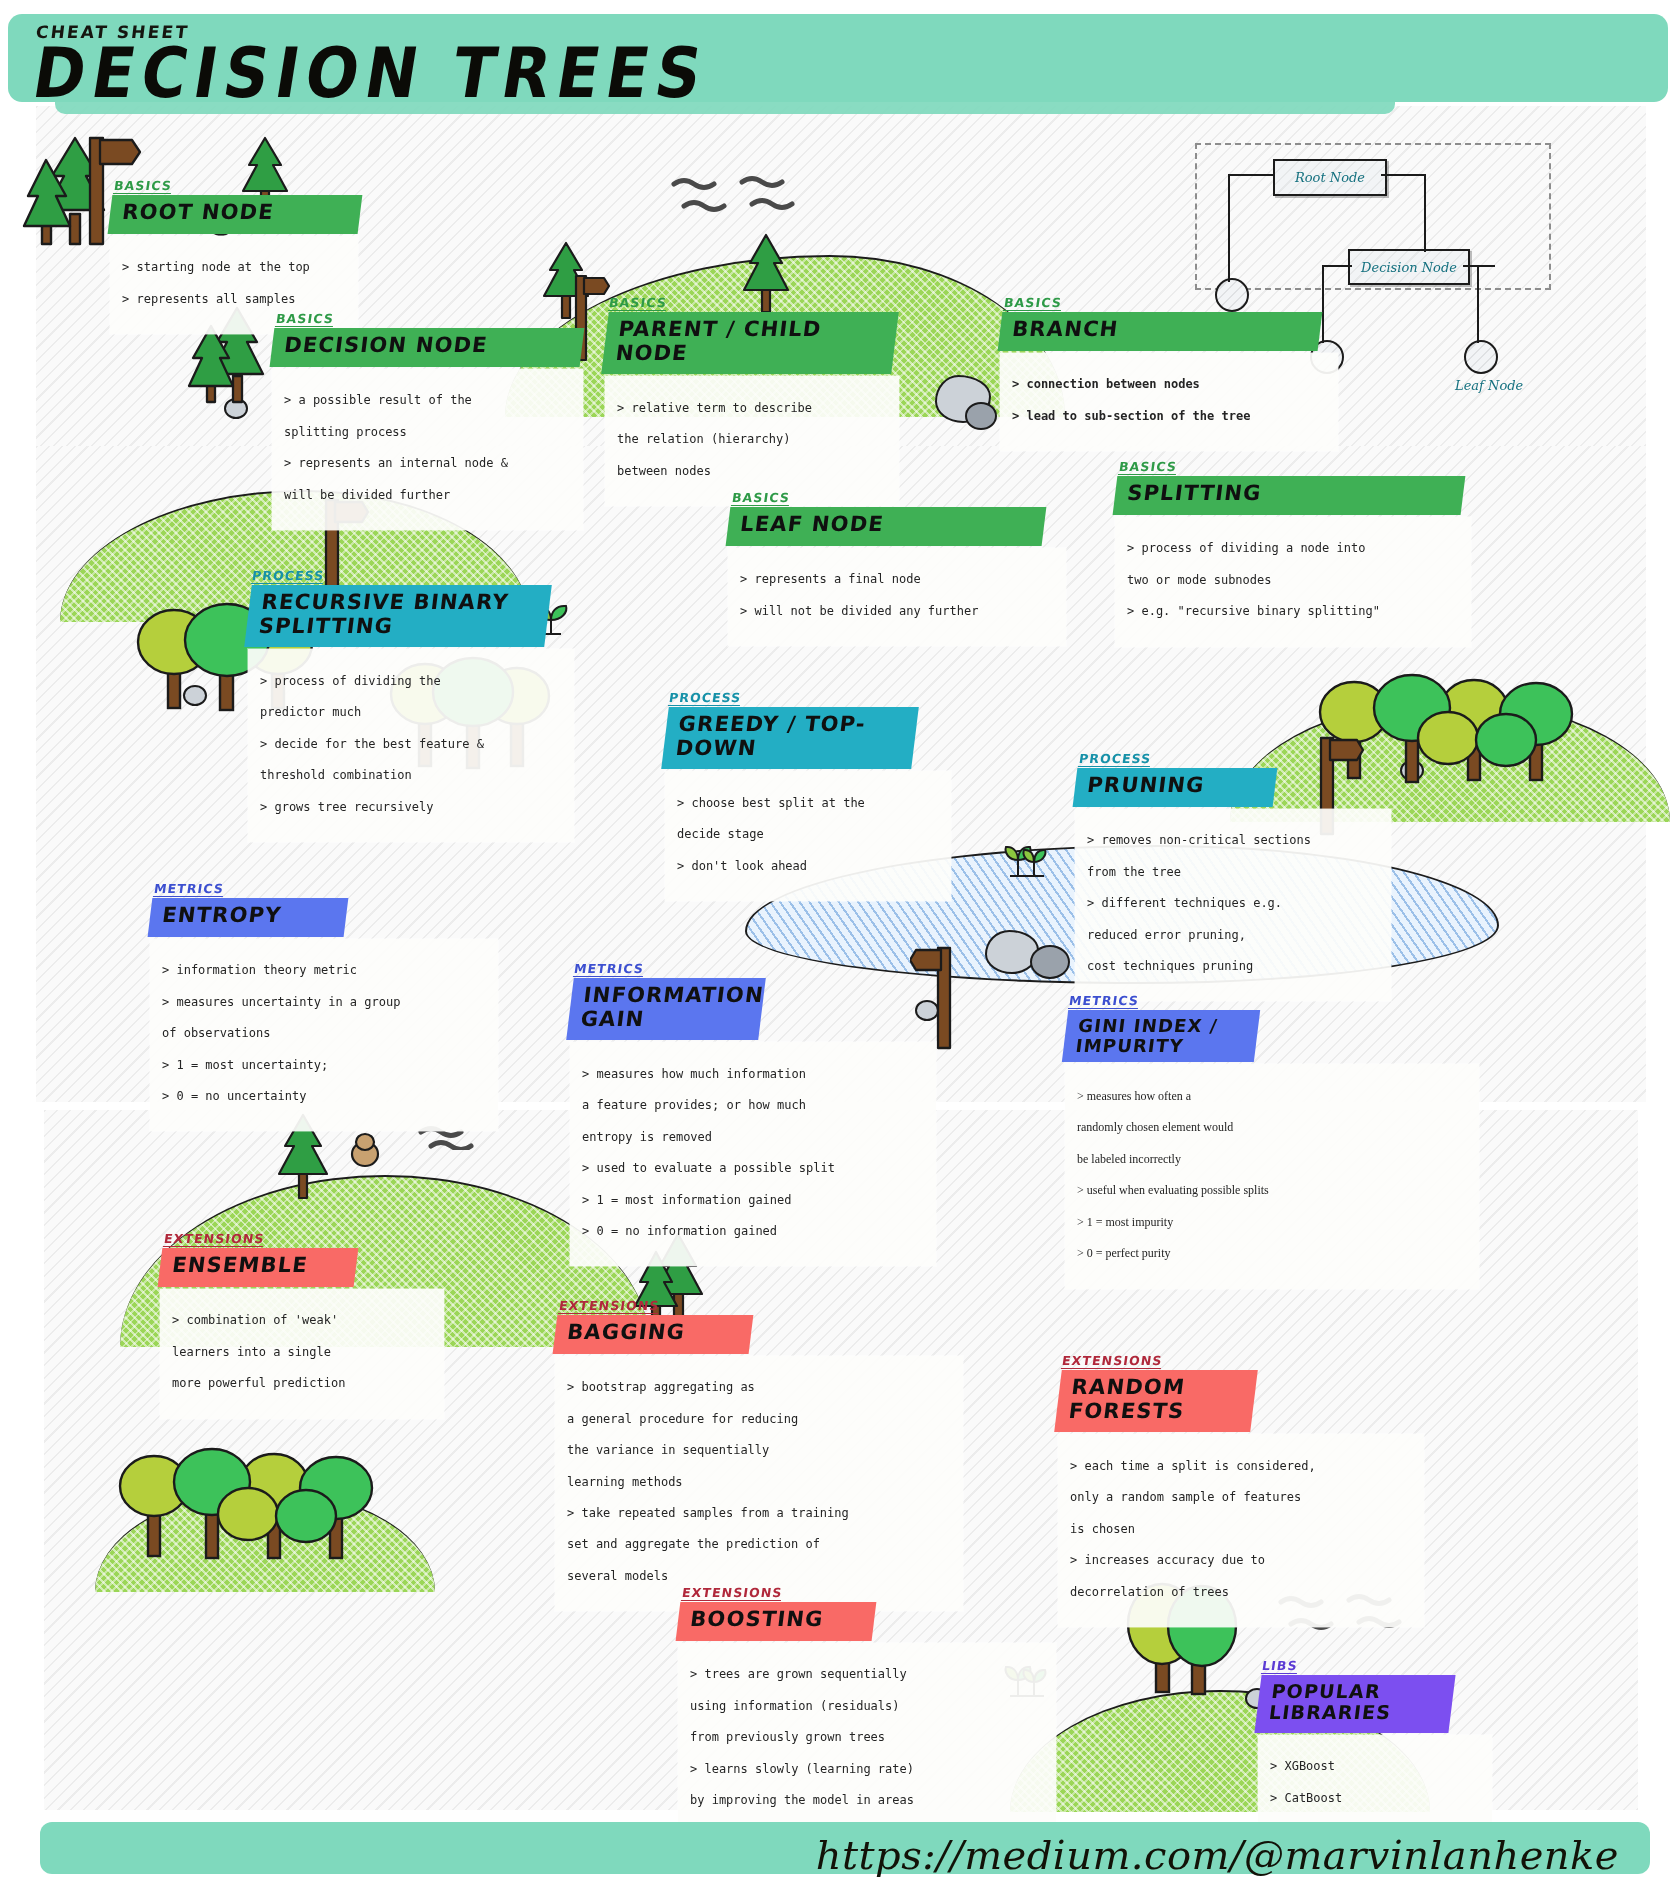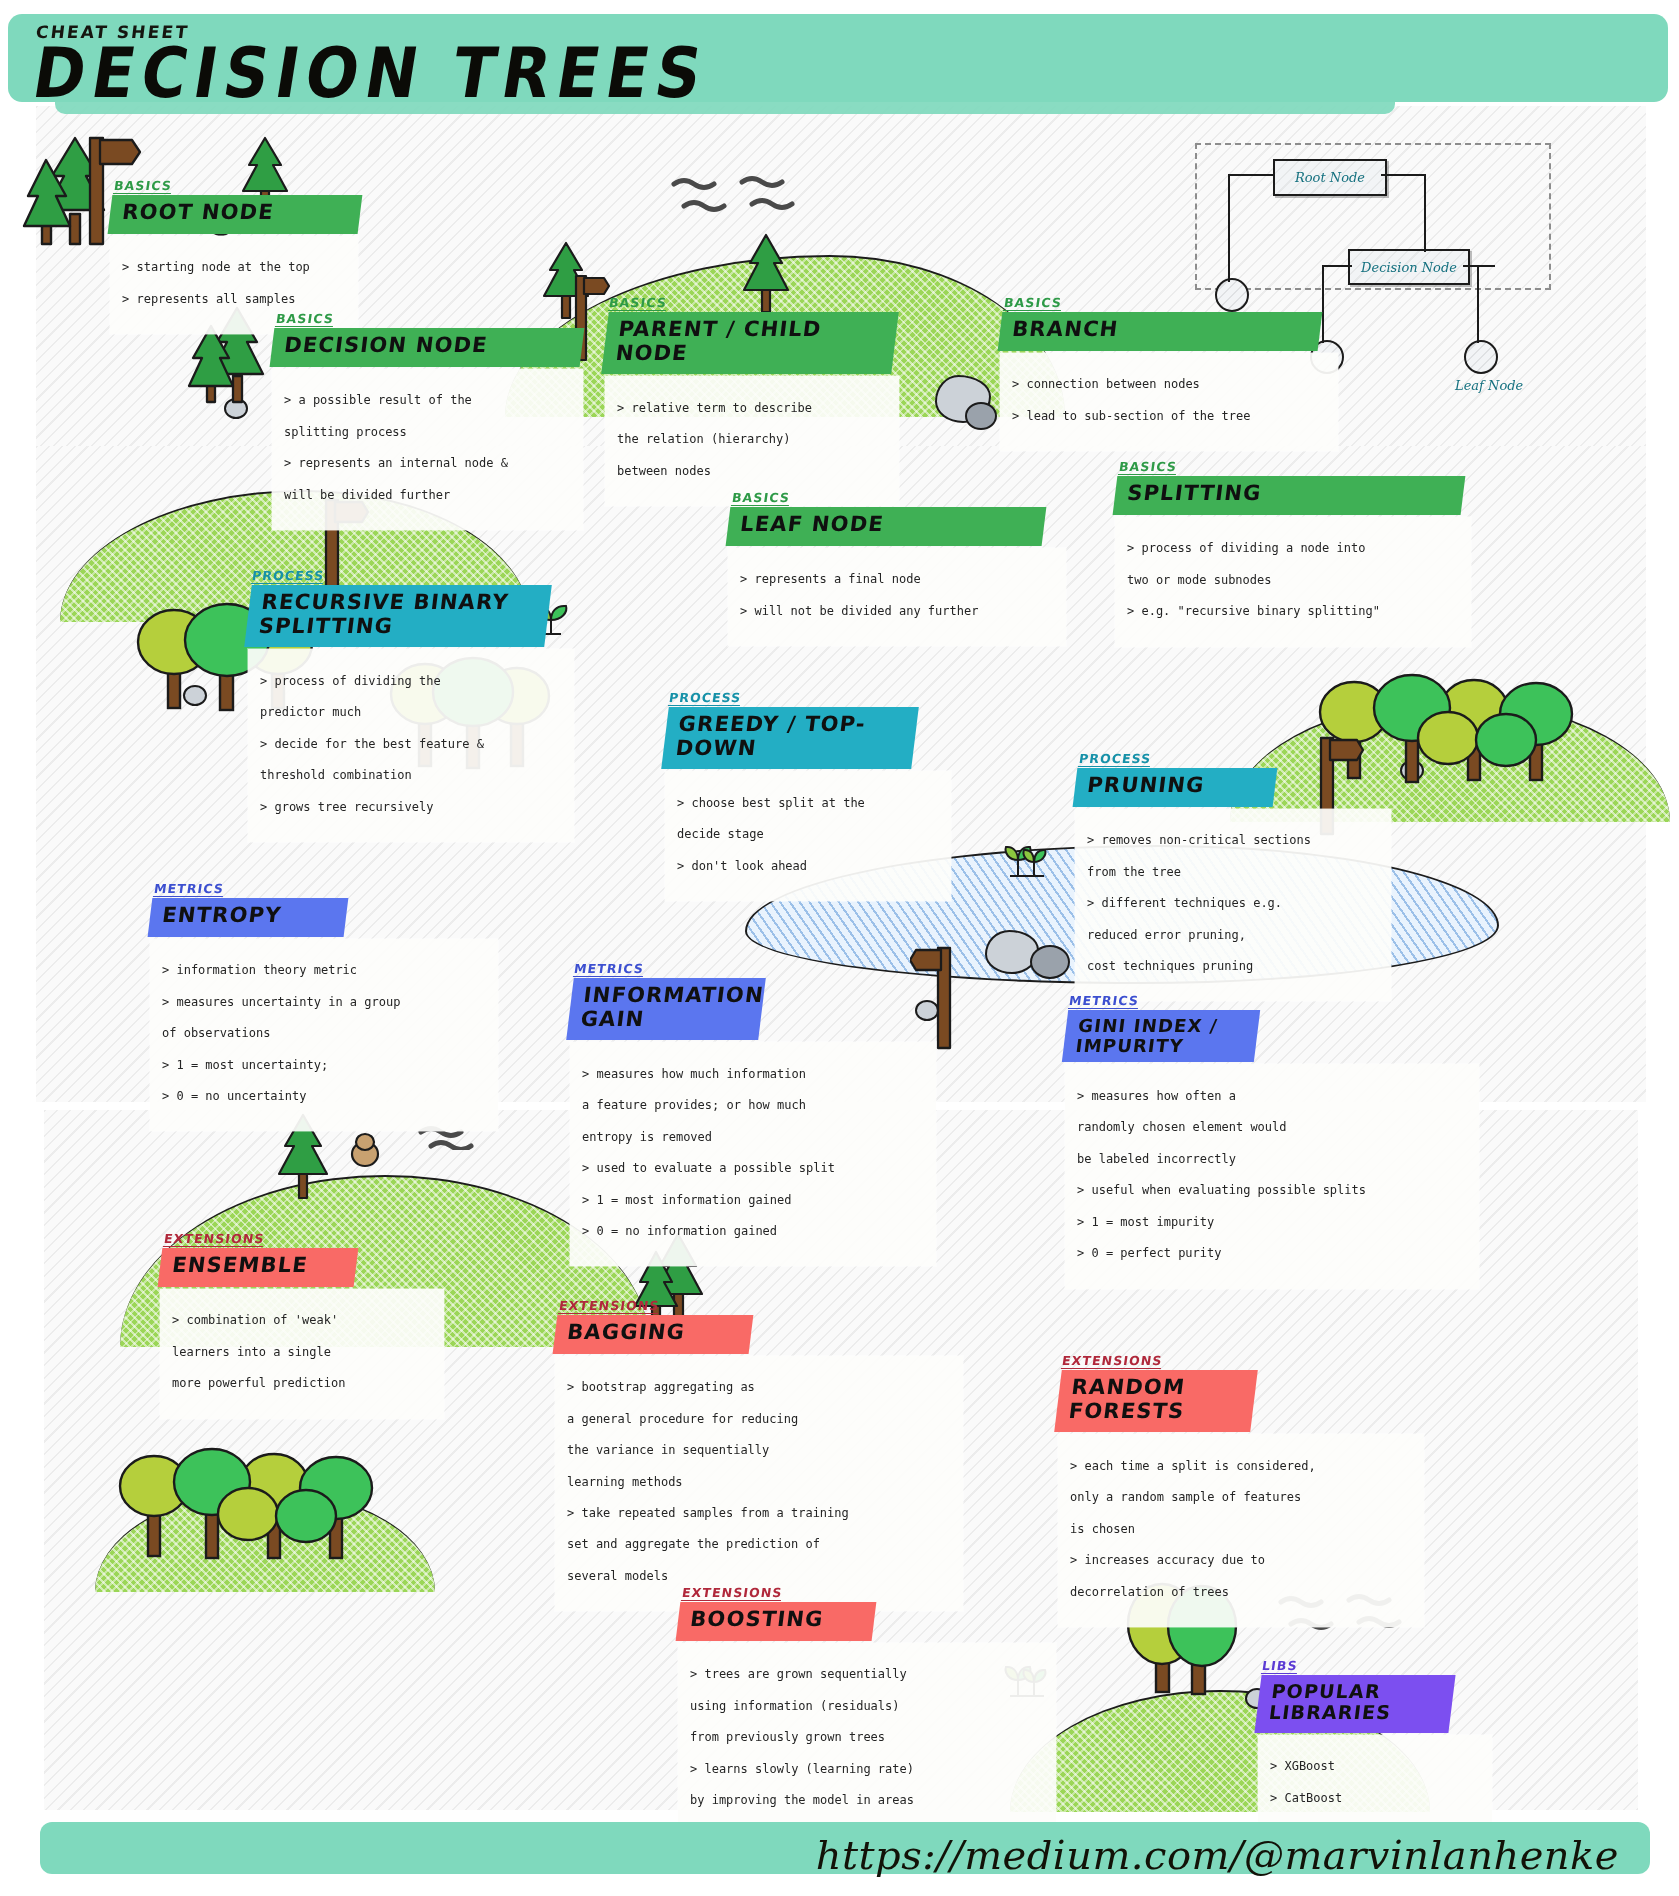--- a/index.html
+++ b/index.html
@@ -493,21 +493,21 @@
       <span class="li">   the relation (hierarchy)</span>
       <span class="li">   between nodes</span>
     </div>
   </div>
 
   <div class="card c-basics" style="left:1000px; top:292px; width:320px;">
     <div class="cat">BASICS</div>
     <div class="title-wrap">
       <span class="title">BRANCH</span>
     </div>
-    <div class="body" style="width:312px;">
+    <div class="body" style="width:312px;font-weight:bold;">
       <span class="li">&gt; connection between nodes</span>
       <span class="li">&gt; lead to sub-section of the tree</span>
     </div>
   </div>
 
   <div class="card c-basics" style="left:728px; top:487px; width:316px;">
     <div class="cat">BASICS</div>
     <div class="title-wrap">
       <span class="title">LEAF NODE</span>
     </div>
@@ -598,21 +598,21 @@
       <span class="li">&gt; 0 = no information gained</span>
     </div>
   </div>
 
   <div class="card c-metrics" style="left:1065px; top:990px; width:192px;">
     <div class="cat">METRICS</div>
     <div class="title-wrap">
       <span class="title" style="font-size:18px; padding-bottom:6px;">GINI INDEX /
 IMPURITY</span>
     </div>
-    <div class="body" style="width:388px;">
+    <div class="body" style="width:388px;font-family:Liberation Serif, serif;">
       <span class="li">&gt; measures how often a</span>
       <span class="li">   randomly chosen element would</span>
       <span class="li">   be labeled incorrectly</span>
       <span class="li">&gt; useful when evaluating possible splits</span>
       <span class="li">&gt; 1 = most impurity</span>
       <span class="li">&gt; 0 = perfect purity</span>
     </div>
   </div>
 
   <div class="card c-ext" style="left:160px; top:1228px; width:196px;">

